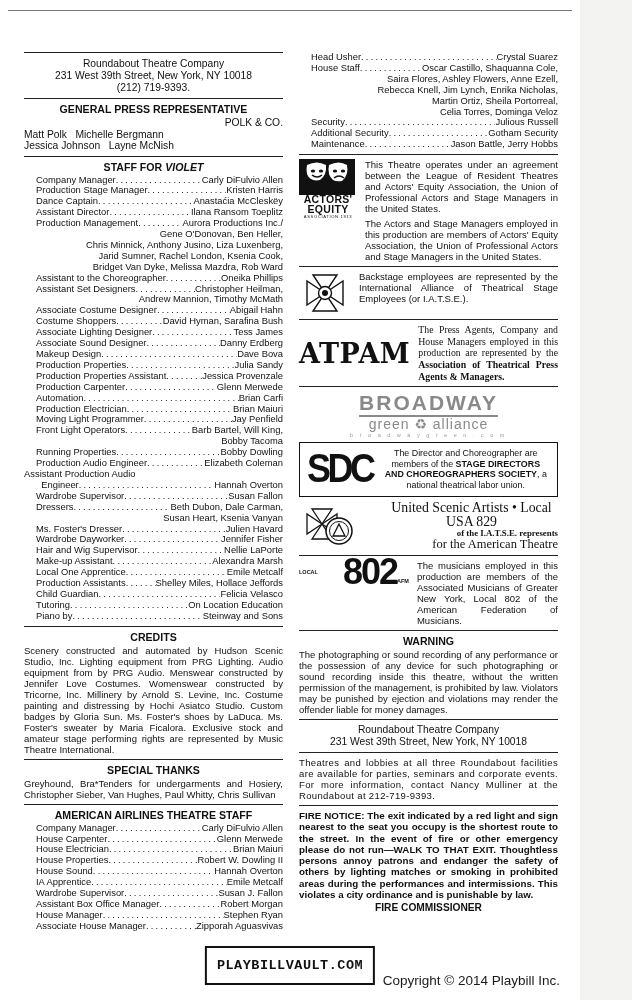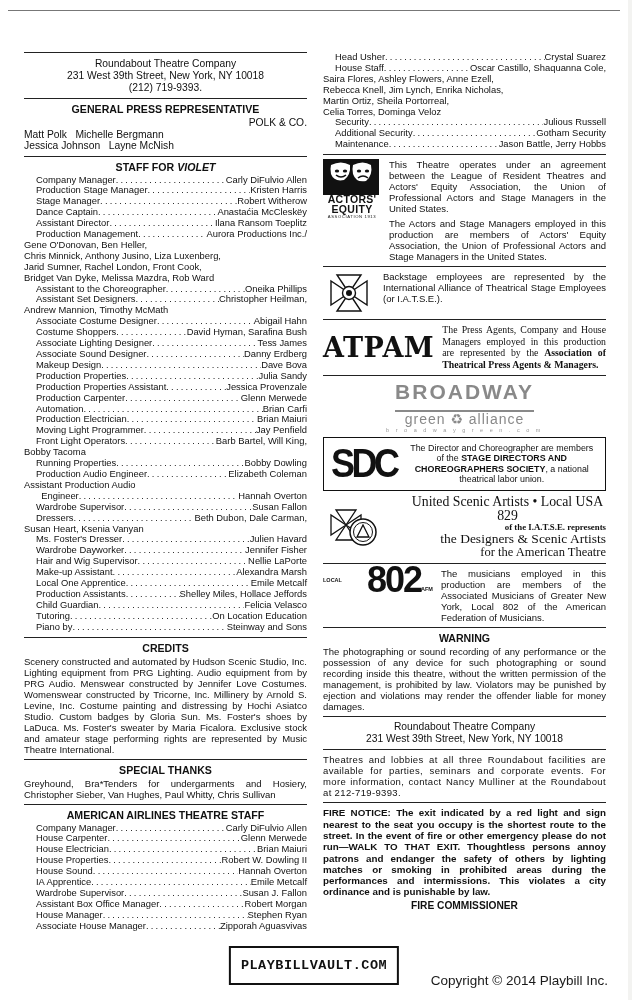--- a/index.html
+++ b/index.html
@@ -1,37 +1,37 @@
 <!DOCTYPE html>
 <html><head>
 <meta charset="utf-8">
 <style>
   html,body{margin:0;padding:0;background:#f3f3f1;}
-  .page{position:relative;width:628px;height:1000px;background:#fff;color:#111;
+  .page{position:relative;width:580px;height:1000px;background:#fff;color:#111;
         font-family:"Liberation Sans",sans-serif;overflow:hidden;}
   .top-rule{position:absolute;top:10px;left:8px;right:8px;border-top:1.5px solid #777;}
   .columns{position:absolute;top:52px;left:24px;right:22px;height:892px;display:flex;gap:16px;overflow:hidden;}
   .col{flex:1 1 0;min-width:0;}
   .col.left{border-top:1.2px solid #222;padding-top:5px;}
   hr.rule{border:0;border-top:1.2px solid #222;margin:4px 0;}
   
   .c{text-align:center;}
   .hdr-line{font-size:10.3px;line-height:12px;}
   .sec-head{font-weight:bold;font-size:10.6px;line-height:13px;text-align:center;margin:2px 0 1px;}
   .sec-head i{font-style:italic;}
   .press-co{font-size:10.3px;line-height:11.5px;text-align:right;}
   .press-names{font-size:10.3px;line-height:11.5px;text-align:left;white-space:pre-wrap;}
   
   .credit-list{font-size:9.4px;line-height:10.9px;}
   .credit-row{display:flex;align-items:baseline;}
   .credit-row .role{white-space:pre;padding-left:12px;}
   .credit-row .dots{flex:1 1 auto;overflow:hidden;white-space:nowrap;min-width:6px;color:#111;}
   .credit-row .dots::after{content:"..........................................................................................................";letter-spacing:2.2px;}
   .credit-row .name{white-space:pre;}
-  .credit-cont{text-align:left;}
+  .credit-cont{text-align:right;}
   .credit-pre{text-align:left;}
   .para{font-size:9.5px;line-height:11px;text-align:justify;}
   .para.spaced{letter-spacing:0.35px;}
   .bold{font-weight:bold;}
   
   .ublock{display:flex;gap:8px;align-items:flex-start;margin:3px 0;}
   .ublock .utext{flex:1 1 auto;min-width:0;}
   .utext .para + .para{margin-top:4px;}
   
   .eq-logo{width:58px;flex:0 0 58px;text-align:center;}
@@ -39,21 +39,21 @@
   .eq-sub{font-size:4.2px;letter-spacing:0.6px;}
   
   .iatse-logo{width:52px;flex:0 0 52px;display:flex;justify-content:center;}
   
   .atpam-logo{flex:0 0 108px;font-family:"DejaVu Serif",serif;font-weight:bold;font-size:27px;
               letter-spacing:0.5px;align-self:center;}
   .serif-para{font-family:"Liberation Serif",serif;font-size:9.8px;line-height:11.6px;text-align:justify;}
   
   .bga{ text-align:center;margin:6px 0 4px;color:#898989;}
   .bga-title{display:inline-block;font-weight:bold;font-size:21px;line-height:20px;letter-spacing:2px;
-             border-bottom:2.5px solid #898989;padding-bottom:8px;font-family:"Liberation Sans",sans-serif;}
+             border-bottom:2.5px solid #898989;padding-bottom:2px;font-family:"Liberation Sans",sans-serif;}
   .bga-sub{font-size:14px;line-height:15px;letter-spacing:1px;}
   .bga-url{font-size:5.5px;letter-spacing:2.5px;color:#9a9a9a;}
   
   .sdc-box{border:1.6px solid #111;padding:5px 7px;display:flex;gap:9px;align-items:center;margin:4px 0;}
   .sdc-logo{font-weight:bold;font-size:36px;letter-spacing:-3.5px;line-height:30px;transform:scaleY(1.12);
             flex:0 0 auto;}
   .sdc-text{font-size:8.9px;line-height:10.6px;text-align:center;}
   
   .usa-block{display:flex;gap:24px;align-items:center;margin:3px 0;}
   .usa-logo{flex:0 0 62px;display:flex;justify-content:center;}
@@ -110,42 +110,37 @@
               <span class="role">Company Manager</span>
               <span class="dots"></span>
               <span class="name">Carly DiFulvio Allen</span>
             </div>
             <div class="credit-row">
               <span class="role">Production Stage Manager</span>
               <span class="dots"></span>
               <span class="name">Kristen Harris</span>
             </div>
             <div class="credit-row">
-              <span class="role">Stage Manager</span>
-              <span class="dots"></span>
-              <span class="name">Robert Witherow</span>
-            </div>
-            <div class="credit-row">
               <span class="role">Dance Captain</span>
               <span class="dots"></span>
               <span class="name">Anastaćia McCleskëy</span>
             </div>
             <div class="credit-row">
               <span class="role">Assistant Director</span>
               <span class="dots"></span>
               <span class="name">Ilana Ransom Toeplitz</span>
             </div>
             <div class="credit-row">
               <span class="role">Production Management</span>
               <span class="dots"></span>
               <span class="name">Aurora Productions Inc./</span>
             </div>
             <div class="credit-cont">Gene O'Donovan, Ben Heller,</div>
             <div class="credit-cont">Chris Minnick, Anthony Jusino, Liza Luxenberg,</div>
-            <div class="credit-cont">Jarid Sumner, Rachel London, Front Cook,</div>
+            <div class="credit-cont">Jarid Sumner, Rachel London, Ksenia Cook,</div>
             <div class="credit-cont">Bridget Van Dyke, Melissa Mazdra, Rob Ward</div>
             <div class="credit-row">
               <span class="role">Assistant to the Choreographer</span>
               <span class="dots"></span>
               <span class="name">Oneika Phillips</span>
             </div>
             <div class="credit-row">
               <span class="role">Assistant Set Designers</span>
               <span class="dots"></span>
               <span class="name">Christopher Heilman,</span>
@@ -465,21 +460,20 @@
               <polygon points="19,21 4,31 4,11"></polygon>
             </g>
             <circle cx="36" cy="28" r="13" fill="#fff" stroke="#111" stroke-width="1.5"></circle>
             <circle cx="36" cy="28" r="9.5" fill="none" stroke="#111" stroke-width="1"></circle>
             <polygon points="36,21 42,33 30,33" fill="none" stroke="#111" stroke-width="1.3"></polygon>
           </svg>
         </div>
         <div class="usa-text">
           <div class="usa-l1">United Scenic Artists • Local USA 829</div>
           <div class="usa-l2">of the I.A.T.S.E. represents</div>
-          <div class="usa-l3">the Designers &amp; Scenic Artists</div>
           <div class="usa-l4">for the American Theatre</div>
         </div>
       </div>
       <hr class="rule">
 
       <div class="ublock">
         <div class="l802-logo">
           <span class="l802-local">LOCAL</span>
           <span class="l802-num">802</span>
           <span class="l802-afm">AFM</span>

